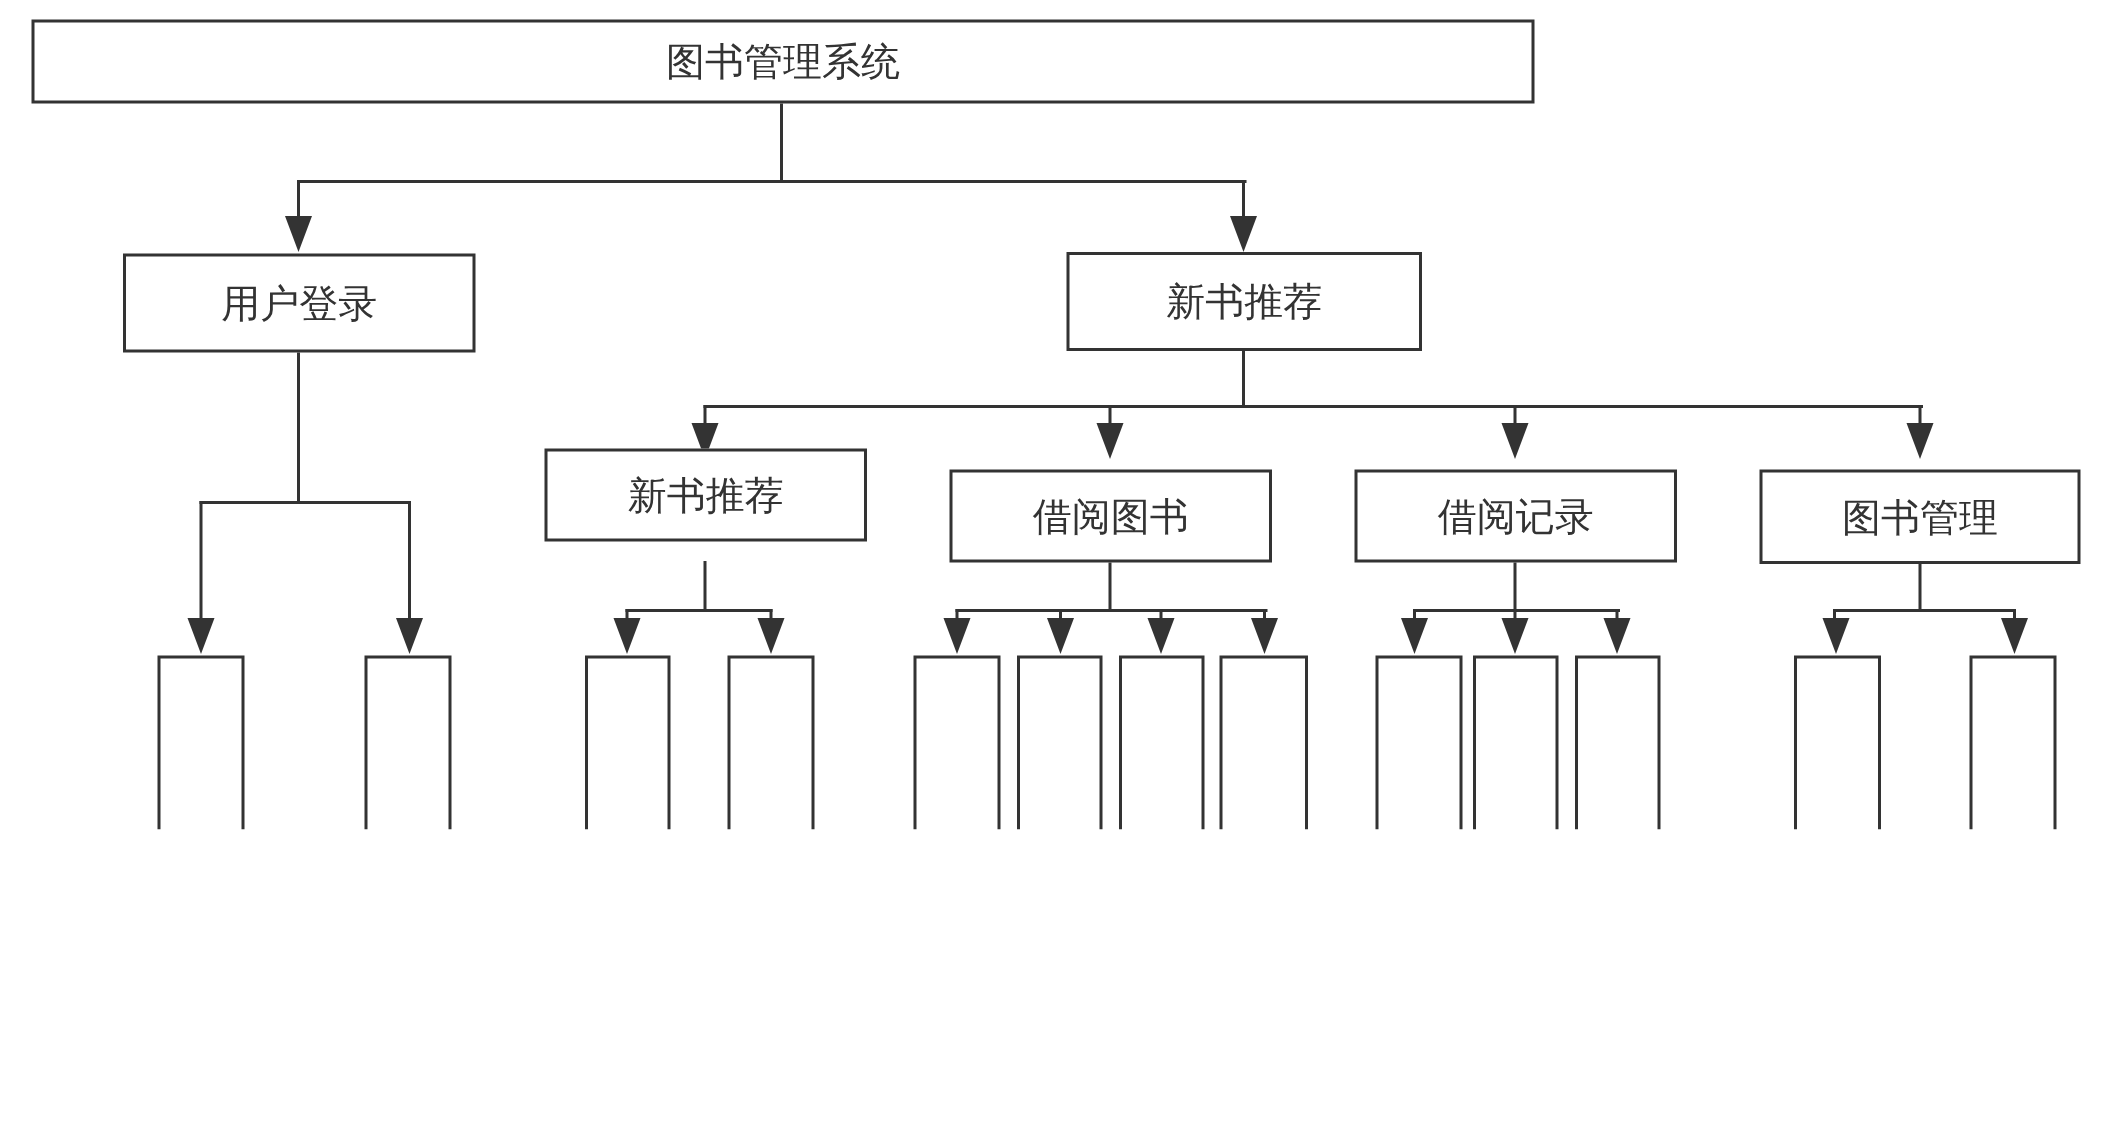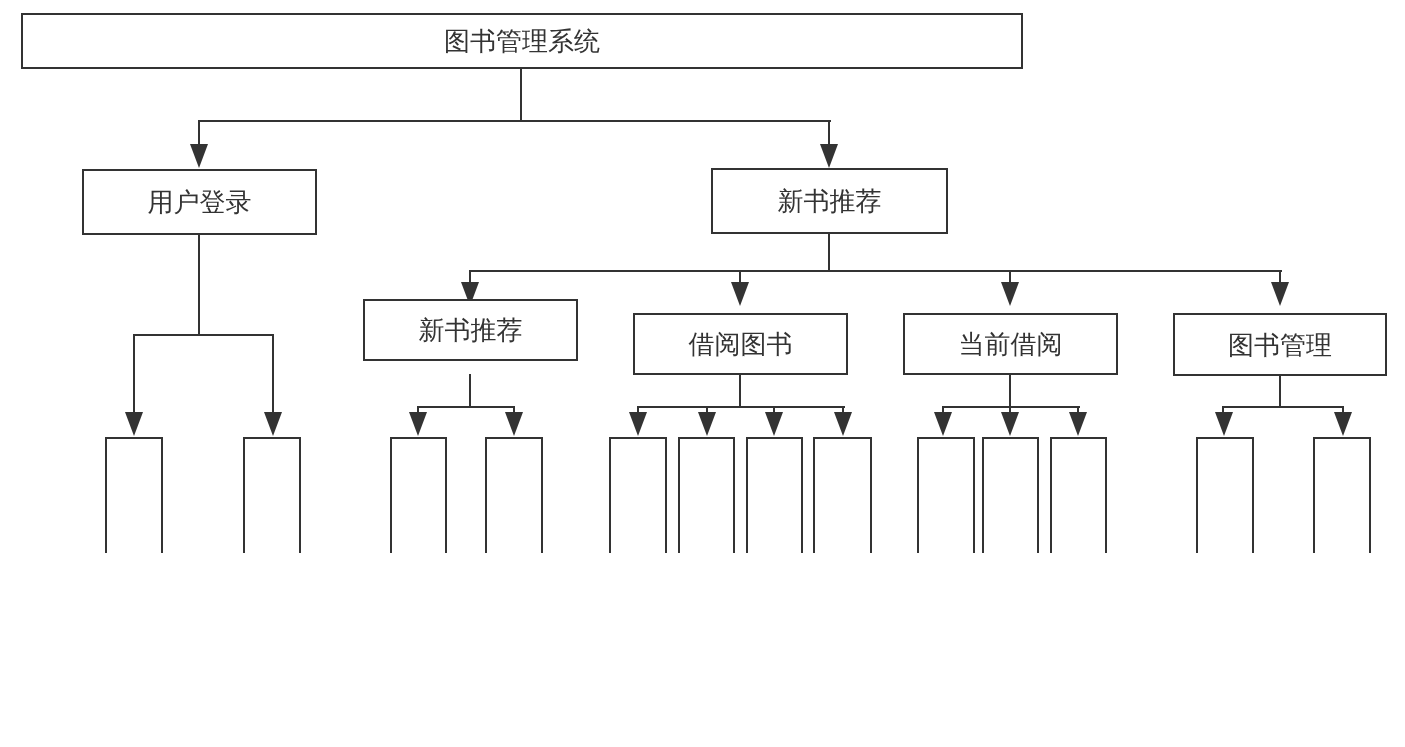--- a/index.html
+++ b/index.html
@@ -106,21 +106,21 @@
       <div class="arrow" style="left: 1334px; top: 412px;"></div>
     </div>
 
   <div class="box" style="left:21px;top:13px;width:1002px;height:56px">图书管理系统</div>
 
   <div class="box" style="left:82px;top:169px;width:235px;height:66px">用户登录</div>
   <div class="box" style="left:711px;top:168px;width:237px;height:66px">新书推荐</div>
 
   <div class="box" style="left:363px;top:299px;width:215px;height:62px">新书推荐</div>
   <div class="box" style="left:633px;top:313px;width:215px;height:62px">借阅图书</div>
-  <div class="box" style="left:903px;top:313px;width:215px;height:62px">当前借阅</div>
+  <div class="box" style="left:903px;top:313px;width:215px;height:62px">借阅记录</div>
   <div class="box" style="left:1173px;top:313px;width:214px;height:63px">图书管理</div>
 
   <div class="box leaf" style="left:105px;top:437px;width:58px;height:298px">
     <span class="vtext">用户登录</span>
   </div>
   <div class="box leaf" style="left:243px;top:437px;width:58px;height:298px">
     <span class="vtext">注销登录</span>
   </div>
 
   <div class="box leaf" style="left:390px;top:437px;width:57px;height:298px">

